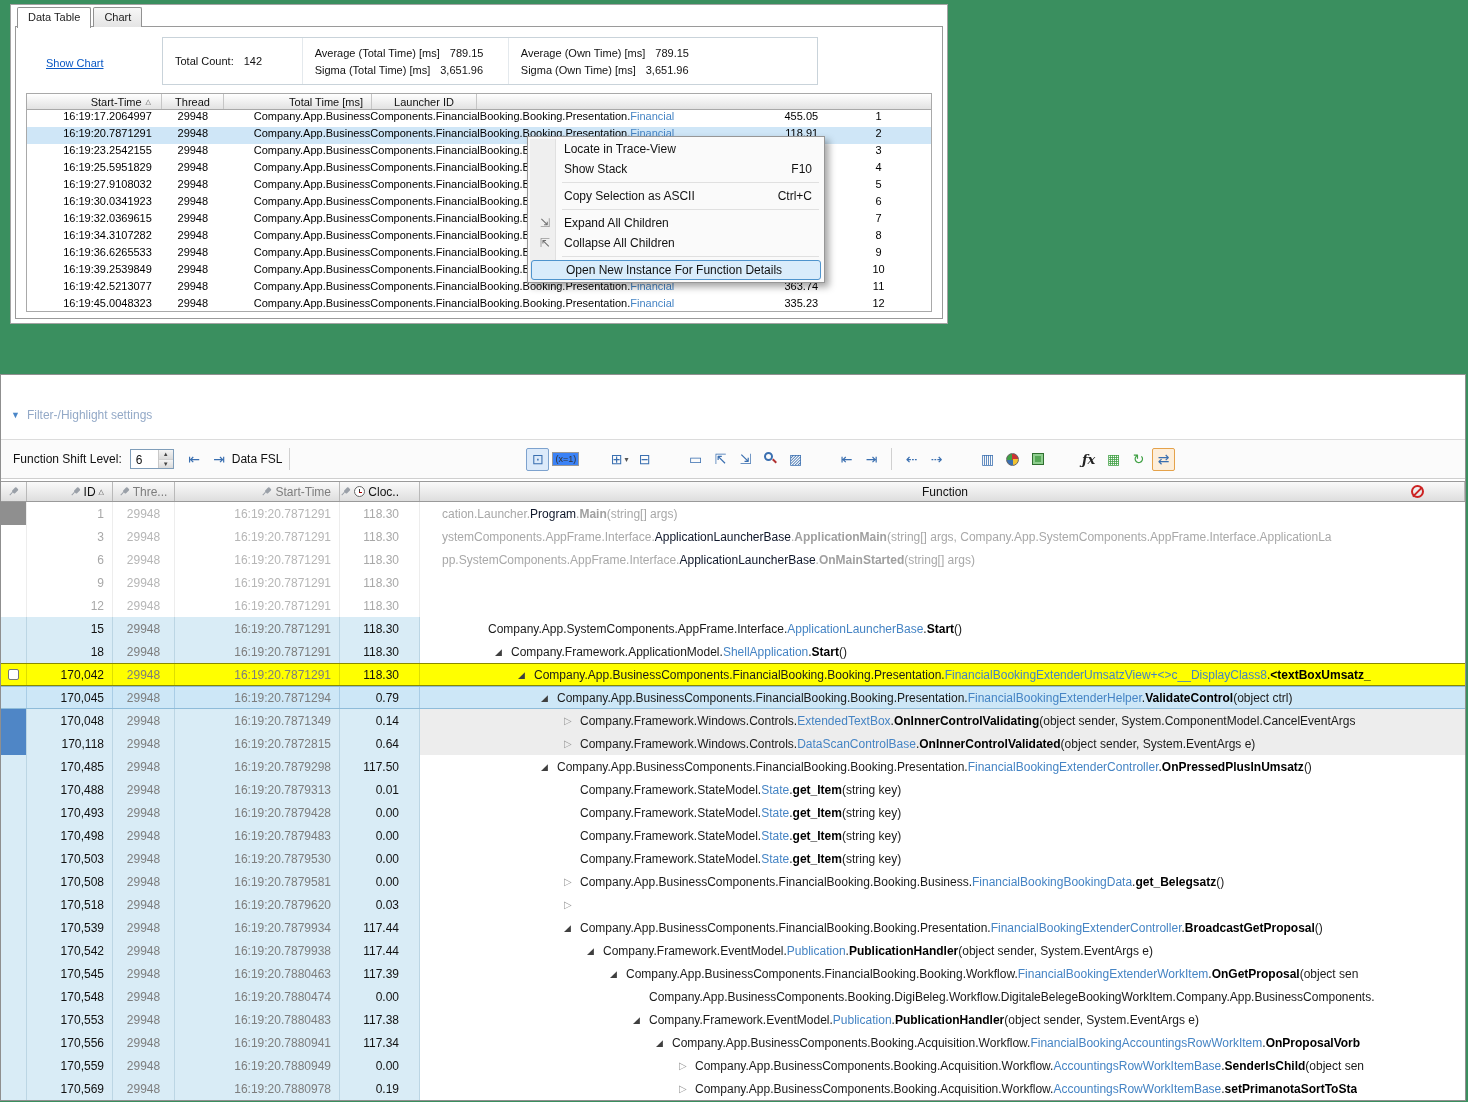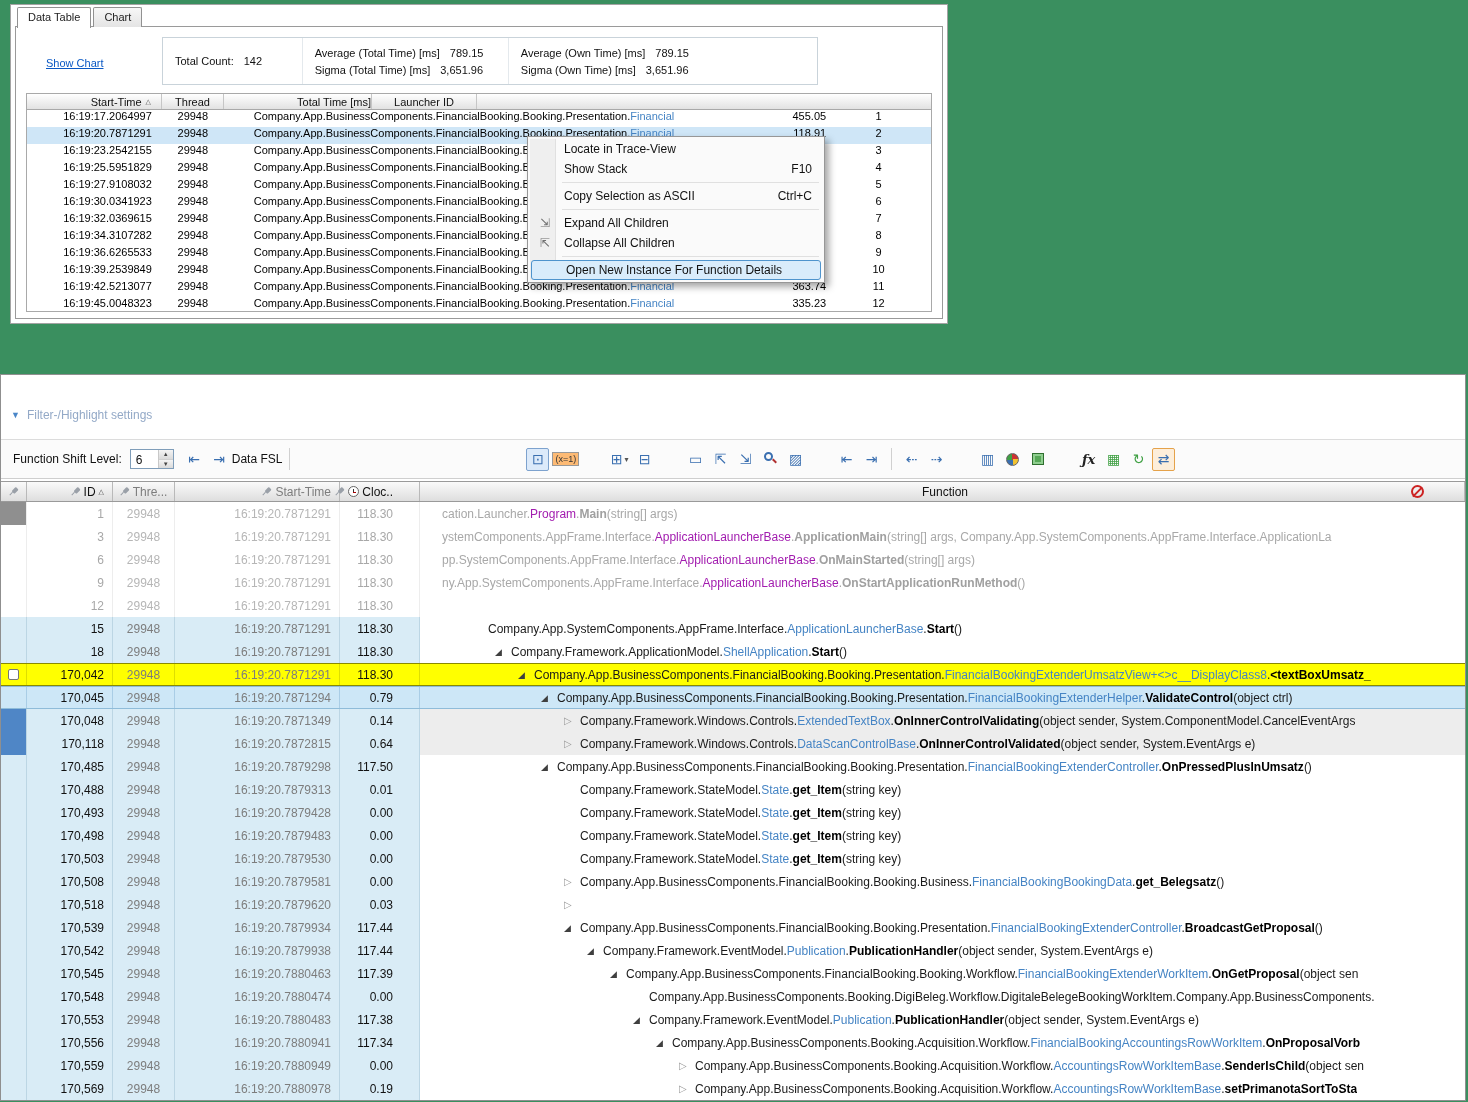--- a/index.html
+++ b/index.html
@@ -21,21 +21,21 @@
   .tt{position:absolute;left:10px;top:66px;right:10px;bottom:6px;border:1px solid #a9a9a9;font-size:11px;overflow:hidden;background:#fff}
   .tt-head{display:flex;height:16px;background:linear-gradient(#ffffff,#e2e2e2);border-bottom:1px solid #a9a9a9}
   .tt-hcell{border-right:1px solid #c6c6c6;display:flex;align-items:center;justify-content:center;font-size:11px;color:#111;position:relative}
   .sort{font-size:7px;color:#555;margin-left:4px}
   .tt-row{display:flex;height:17px;align-items:flex-start;background:#fff}
   .tt-row.sel{background:#cfe6f7}
   .tt-cell{display:flex;align-items:center;overflow:hidden;white-space:nowrap}
   .w-time{width:135px;justify-content:flex-end;padding-right:10px}
   .w-thread{width:62px;justify-content:center}
   .w-stack{width:455px;justify-content:flex-start;padding-left:30px}
-  .w-total{width:148px;justify-content:flex-end;}
+  .w-total{width:148px;justify-content:flex-end;padding-right:8px}
   .w-inst{width:105px;justify-content:center}
   .link{color:#4584c4}
 
   
   .ctx{position:absolute;left:527px;top:136px;width:298px;background:#fafafa;border:1px solid #979797;box-shadow:4px 4px 7px rgba(0,0,0,.35);z-index:10;padding:2px;font-size:12px}
   .ctx-gutter{position:absolute;left:2px;top:2px;bottom:2px;width:26px;background:#efefef;border-right:1px solid #e0e0e0}
   .mi{position:relative;z-index:1;height:20px;display:flex;align-items:center;padding-left:34px;padding-right:10px;color:#111;white-space:nowrap}
   .mi .mi-short{margin-left:auto;color:#111}
   .mi.hl{border:1px solid #4f94cd;background:#d9ecfb;border-radius:3px;height:20px;margin:0 1px}
   .sep{height:1px;background:#e0e0e0;margin:3px 3px 3px 32px;position:relative;z-index:1}
@@ -53,21 +53,21 @@
   .spin{width:44px;height:20px;border:1px solid #7f9db9;margin:0 8px;position:relative;background:#fff}
   .spin-val{position:absolute;left:5px;top:3px;font-size:12px}
   .spin-btns{position:absolute;right:0;top:0;bottom:0;width:15px;border-left:1px solid #c8c8c8;display:flex;flex-direction:column}
   .spin-up,.spin-down{flex:1;font-size:6px;display:flex;align-items:center;justify-content:center;background:linear-gradient(#f4f4f4,#dadada);color:#444;border-bottom:1px solid #d0d0d0}
   .spin-down{border-bottom:none}
   .tbtn{min-width:23px;height:23px;border:1px solid transparent;display:flex;align-items:center;justify-content:center;margin:0 1px;border-radius:2px;cursor:default}
   .tbtn.pressed{border-color:#7da2ce;background:#dceafa}
   .tbtn.highlight{border-color:#e5a24a;background:#fdeeda}
   .tb-glyph{font-size:14px;color:#3a6fb0;line-height:1}
   .tb-drop{font-size:8px;color:#555;margin-left:2px}
-  .tb-text{font-size:9px;color:#333;border:1px solid #999;padding:0 2px;background:#fdba74;line-height:12px}
+  .tb-text{font-size:9px;color:#333;border:1px solid #999;padding:0 2px;background:#3b82f6;line-height:12px}
   .fx{font-style:italic;font-weight:bold;font-family:"DejaVu Serif",serif;font-size:13px;color:#222}
   .tbsep{width:1px;height:22px;background:#d0d0d0;margin:0 7px}
   .tbgap{width:26px}
   .tb-icons{display:flex;align-items:center;margin-left:228px}
   .pie{width:13px;height:13px;border-radius:50%;border:1px solid #666;background:conic-gradient(#cc3333 0 90deg,#f2c230 90deg 180deg,#3a6fb0 180deg 270deg,#3fa043 270deg 360deg)}
   .chip{width:12px;height:12px;background:#57a857;border:1px solid #2f6f2f;box-shadow:inset 0 0 0 2px #8fce8f}
   .mag{width:14px;height:14px;position:relative}
   .mag-lens{position:absolute;left:0;top:0;width:9px;height:9px;border:2px solid #3a6fb0;border-radius:50%}
   .mag-handle{position:absolute;left:8px;top:8px;width:5px;height:2px;background:#b03030;transform:rotate(45deg)}
 
@@ -90,34 +90,34 @@
   .clockicon::after{content:"";position:absolute;left:4px;top:5px;width:3px;height:1px;background:#a00}
   .noentry{position:absolute;right:40px;top:3px;width:13px;height:13px;border:2px solid #cc2222;border-radius:50%}
   .noentry::after{content:"";position:absolute;left:-2px;top:3.5px;width:13px;height:2px;background:#cc2222;transform:rotate(-45deg)}
 
   .grow{display:flex;height:23px;align-items:stretch;background:#fff;color:#111}
   .grow .cell{display:flex;align-items:center;overflow:hidden}
   .grow .cg,.grow .cid,.grow .cth,.grow .ctm,.grow .cd{border-right:1px solid #ededed}
   .cid{justify-content:flex-end;padding-right:8px}
   .cth{justify-content:center;color:#7d7d7d}
   .ctm{justify-content:flex-end;padding-right:8px;color:#7d7d7d}
-  .cd{justify-content:flex-end;padding-right:26px}
+  .cd{justify-content:flex-end;padding-right:20px}
   .cf{padding-left:6px;white-space:nowrap}
   .froz .cg,.froz .cid,.froz .cth,.froz .ctm,.froz .cd{background:#d9ecf6;border-right:1px solid #bcd6e4}
   .dim{color:#a8a8a8}
   .dim .cth,.dim .ctm{color:#b6b6b6}
   .ind{flex:0 0 auto;height:1px}
   .arrow{width:16px;flex:0 0 auto;font-size:9px;color:#3f3f3f}
   .arrow.closed{color:#9a9a9a;font-size:10px}
   .fn{overflow:hidden}
   .seg-ns{color:#1a1a1a}
   .seg-cls{color:#4584c4}
   .seg-m{color:#000;font-weight:bold}
   .dim .seg-ns{color:#a8a8a8}
-  .dim .seg-cls{color:#a21caf}
+  .dim .seg-cls{color:#0f172a}
   .dim .seg-m{color:#a0a0a0}
   .hy{background:#ffff00;border-top:1px solid #8a8a00;border-bottom:1px solid #8a8a00;height:23px}
   .hy .cell{background:#ffff00 !important;border-right-color:#dede00 !important}
   .hs{border-top:1px solid #8fbcd9;border-bottom:1px solid #8fbcd9}
   .hs .cell{background:#cde7f7 !important;border-right-color:#a9cde6 !important}
   .fgray .cf{background:#ededed}
   .gut-blue .cg{background:#4f86c6 !important}
   .gut-gray .cg{background:#8f8f8f !important}
   .gut-chk .cg{justify-content:center}
   .gut-chk .cg::after{content:"";display:block;width:9px;height:9px;background:#fff;border:1px solid #777;border-radius:2px}
@@ -485,25 +485,20 @@
               <span class="arrow"></span>
               <span class="fn"><span class="seg-ns">pp.SystemComponents.AppFrame.Interface.</span><span class="seg-cls">ApplicationLauncherBase</span><span class="seg-ns">.</span><span class="seg-m">OnMainStarted</span><span class="seg-ns">(string[] args)</span></span>
             </div>
           </div>
           <div class="grow dim">
             <div class="cell cg"></div>
             <div class="cell cid">9</div>
             <div class="cell cth">29948</div>
             <div class="cell ctm">16:19:20.7871291</div>
             <div class="cell cd">118.30</div>
-            <div class="cell cf">
-              <span class="ind" style="width: 0px;"></span>
-              <span class="arrow"></span>
-              <span class="fn"><span class="seg-ns">ny.App.SystemComponents.AppFrame.Interface.</span><span class="seg-cls">ApplicationLauncherBase</span><span class="seg-ns">.</span><span class="seg-m">OnStartApplicationRunMethod</span><span class="seg-ns">()</span></span>
-            </div>
           </div>
           <div class="grow dim">
             <div class="cell cg"></div>
             <div class="cell cid">12</div>
             <div class="cell cth">29948</div>
             <div class="cell ctm">16:19:20.7871291</div>
             <div class="cell cd">118.30</div>
           </div>
           <div class="grow froz">
             <div class="cell cg"></div>

